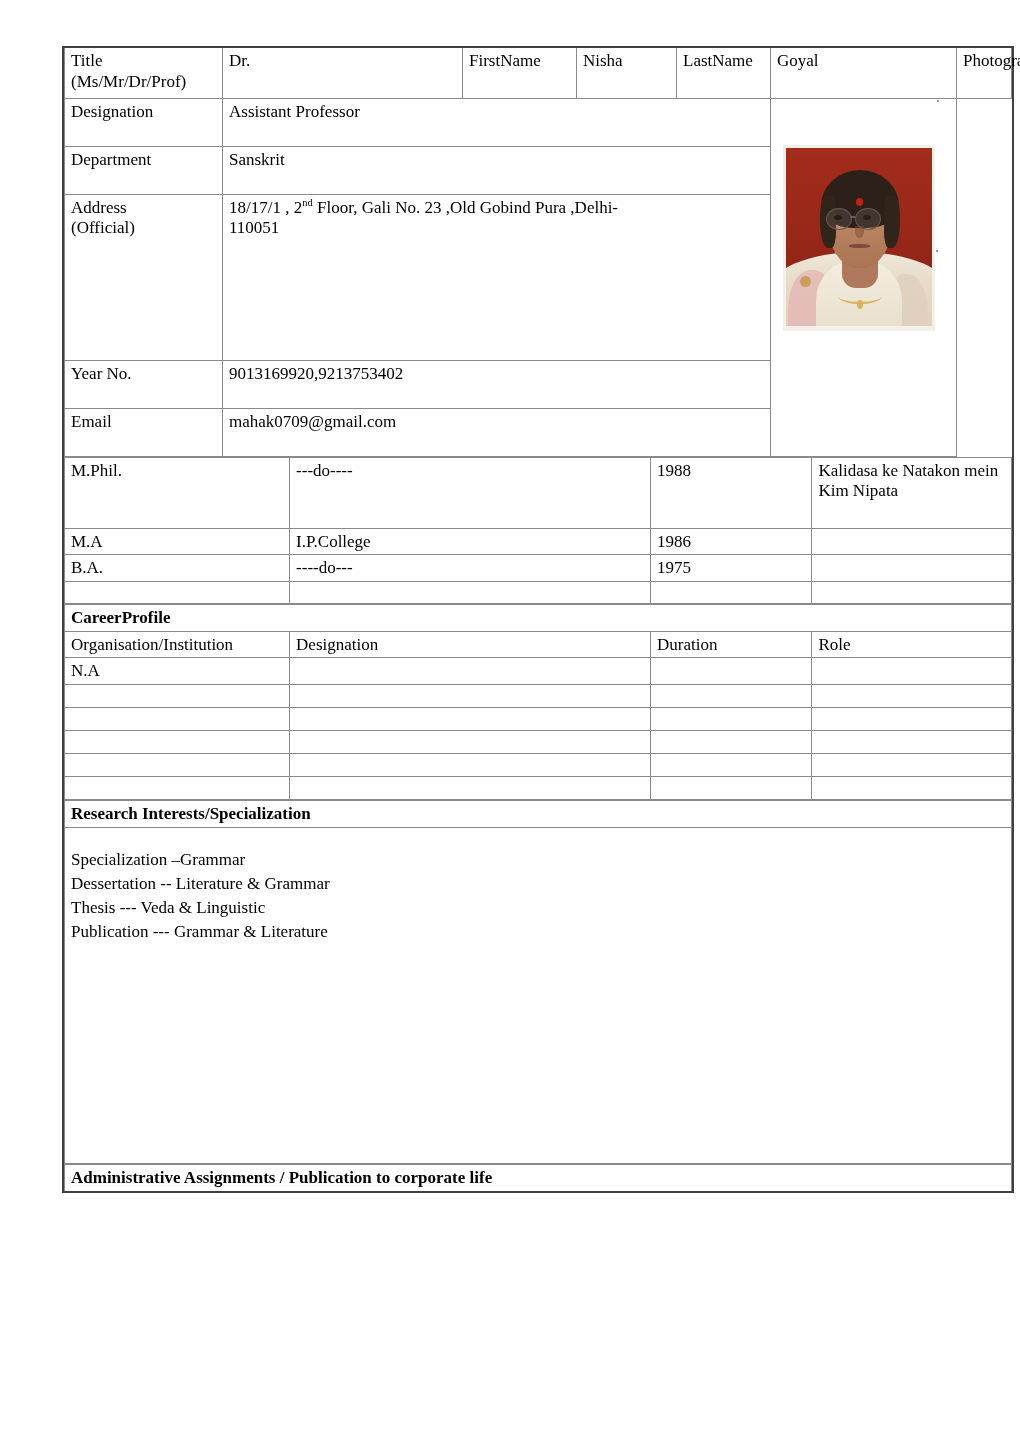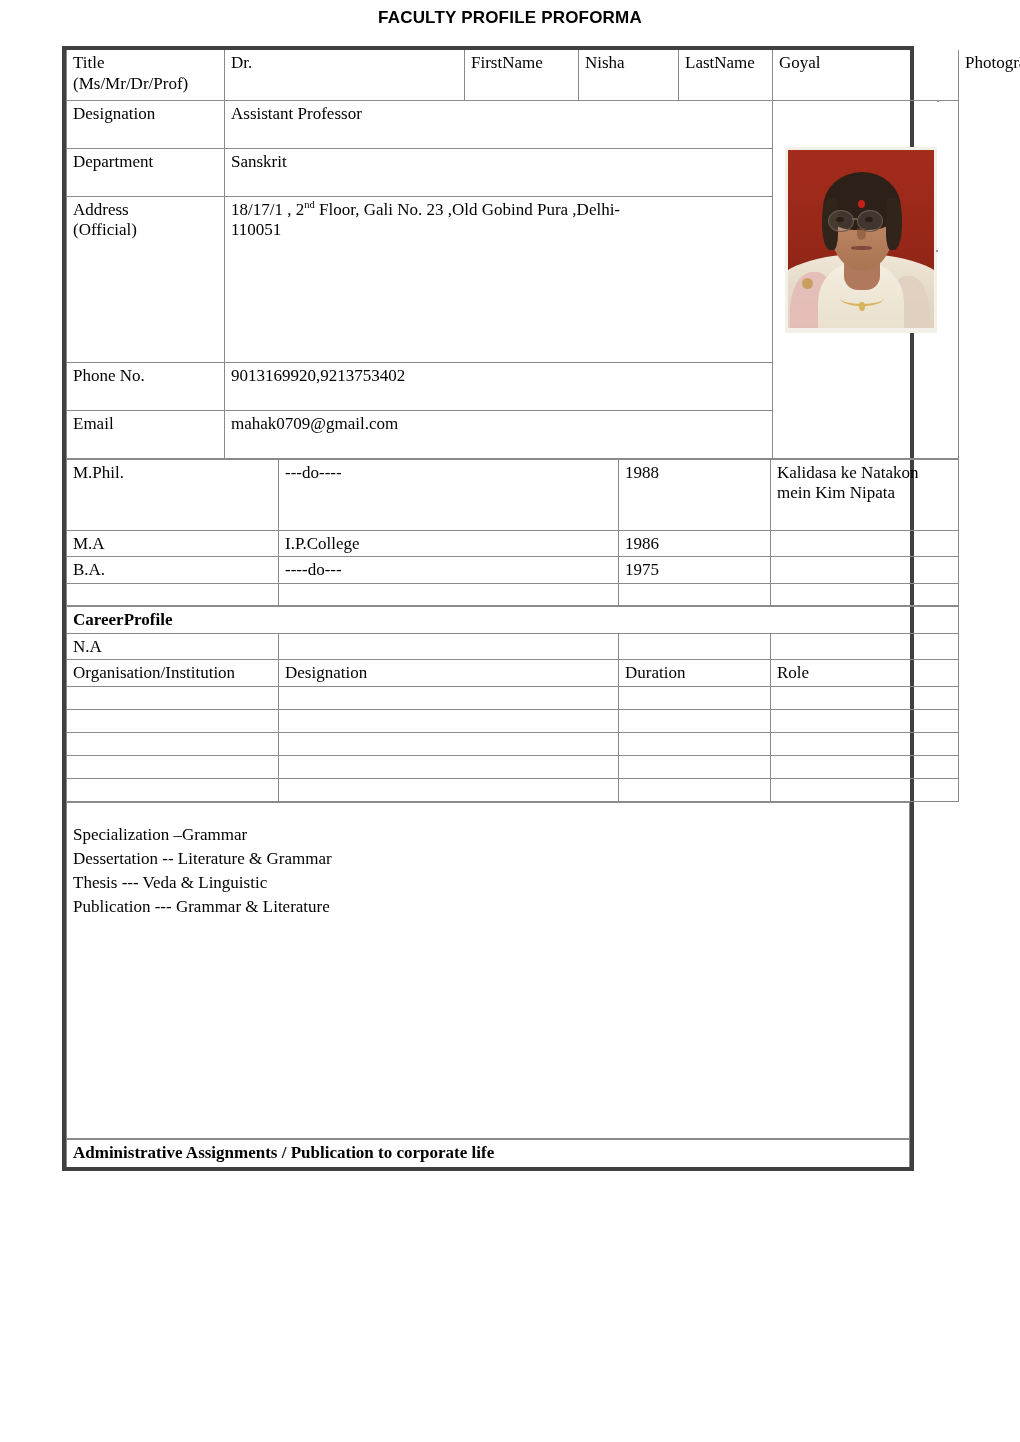--- a/index.html
+++ b/index.html
@@ -34,22 +34,22 @@
     padding-top: 7px;
     padding-bottom: 0;
     line-height: 1.25;
   }
 
   
   .frame {
     position: absolute;
     left: 62px;
     top: 46px;
-    width: 852px;
-    border: 4px solid #404040;
+    width: 952px;
+    border: 2px solid #404040;
     box-sizing: border-box;
     background: #fff;
   }
 
   table.grid {
     border-collapse: collapse;
     width: 100%;
     table-layout: fixed;
   }
   table.grid td {
@@ -246,21 +246,20 @@
     position: absolute;
     width: 2px; height: 2px;
     background: #999;
   }
 </style>
 </head>
 <body>
 
 <div class="page">
 
-  <div class="doc-title">FACULTY PROFILE PROFORMA</div>
 
   <div class="frame">
 
     <table class="grid">
       <colgroup>
         <col style="width:158px">
         <col style="width:132px">
         <col style="width:108px">
         <col style="width:114px">
         <col style="width:100px">
@@ -319,21 +318,21 @@
         <tr>
           <td class="nb-left" style="height:166px; white-space:pre-line">Address
 (Official)</td>
           <td colspan="5">
             <span>18/17/1 , 2</span><sup>nd</sup><span> Floor, Gali No. 23 ,Old Gobind Pura ,Delhi-</span><br>
             <span>110051</span>
           </td>
         </tr>
 
         <tr>
-          <td class="nb-left" style="height:48px">Phone No.</td>
+          <td class="nb-left" style="height:48px">Year No.</td>
           <td colspan="5">9013169920,9213753402</td>
         </tr>
 
         <tr>
           <td class="nb-left" style="height:48px">Email</td>
           <td colspan="5">mahak0709@gmail.com</td>
         </tr>
       </tbody>
     </table>
 
@@ -378,32 +377,32 @@
         <col style="width:212px">
         <col style="width:340px">
         <col style="width:152px">
         <col style="width:188px">
       </colgroup>
       <tbody>
         <tr>
           <td class="nb-left nb-right sec-head" colspan="4" style="height:25px">CareerProfile</td>
         </tr>
         <tr>
-          <td class="nb-left" style="height:24px">N.A</td>
-          <td></td>
-          <td></td>
-          <td class="nb-right"></td>
-        </tr>
-
-        <tr>
           <td class="nb-left">Organisation/Institution</td>
           <td>Designation</td>
           <td>Duration</td>
           <td class="nb-right">Role</td>
         </tr>
+
+        <tr>
+          <td class="nb-left" style="height:24px">N.A</td>
+          <td></td>
+          <td></td>
+          <td class="nb-right"></td>
+        </tr>
         <tr>
           <td class="nb-left" style="height:23px"></td>
           <td></td>
           <td></td>
           <td class="nb-right"></td>
         </tr>
         <tr>
           <td class="nb-left" style="height:23px"></td>
           <td></td>
           <td></td>
@@ -425,20 +424,23 @@
           <td class="nb-left" style="height:23px"></td>
           <td></td>
           <td></td>
           <td class="nb-right"></td>
         </tr>
       </tbody>
     </table>
 
     <table class="grid">
       <tbody>
+        <tr>
+          <td class="nb-left nb-right sec-head" style="height:25px">Research Interests/Specialization</td>
+        </tr>
         <tr>
           <td class="nb-left nb-right" style="height:336px; padding:0">
             <div class="freetext" style="padding-top:20px">Specialization –Grammar
 Dessertation   -- Literature &amp; Grammar
 Thesis          --- Veda &amp; Linguistic
 Publication  --- Grammar &amp; Literature</div>
           </td>
         </tr>
       </tbody>
     </table>

